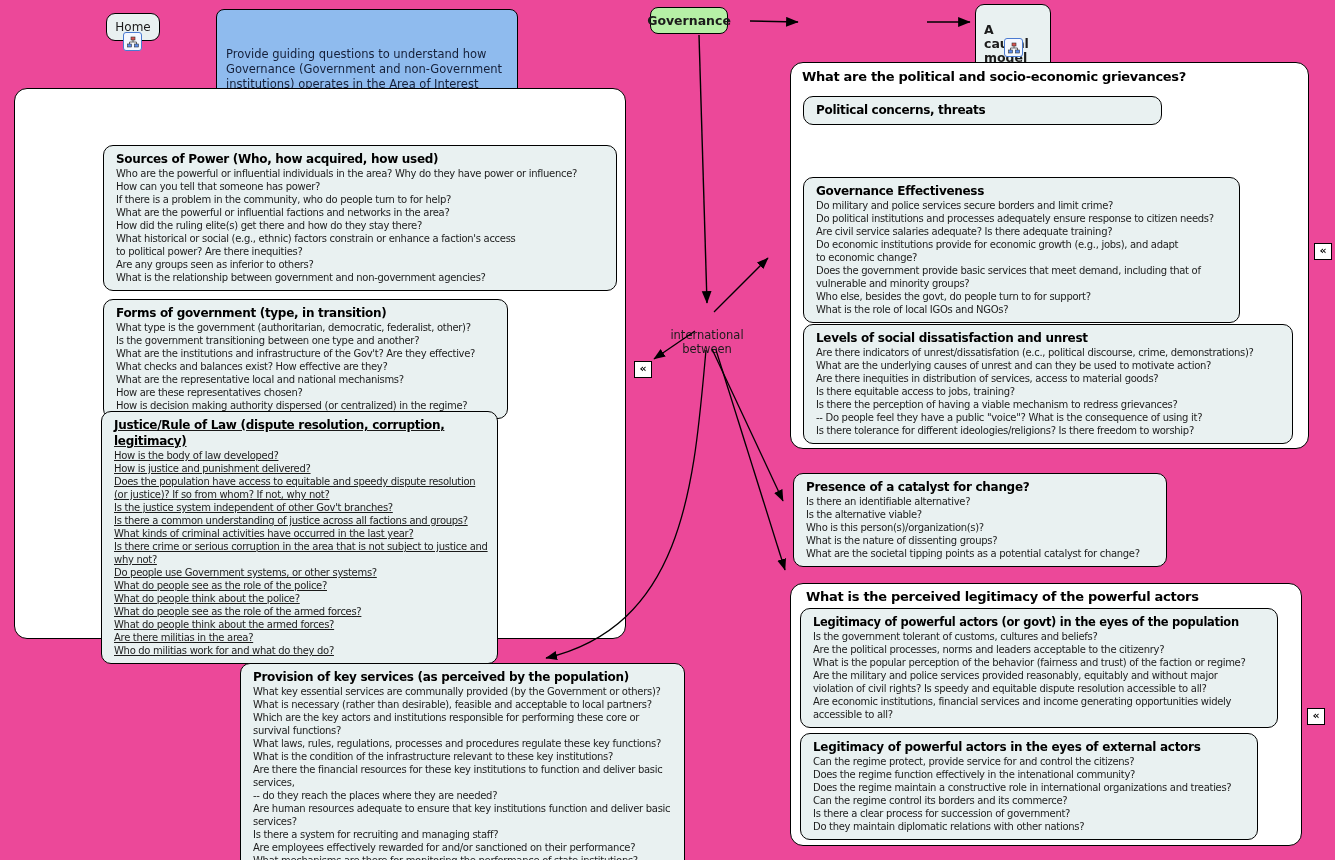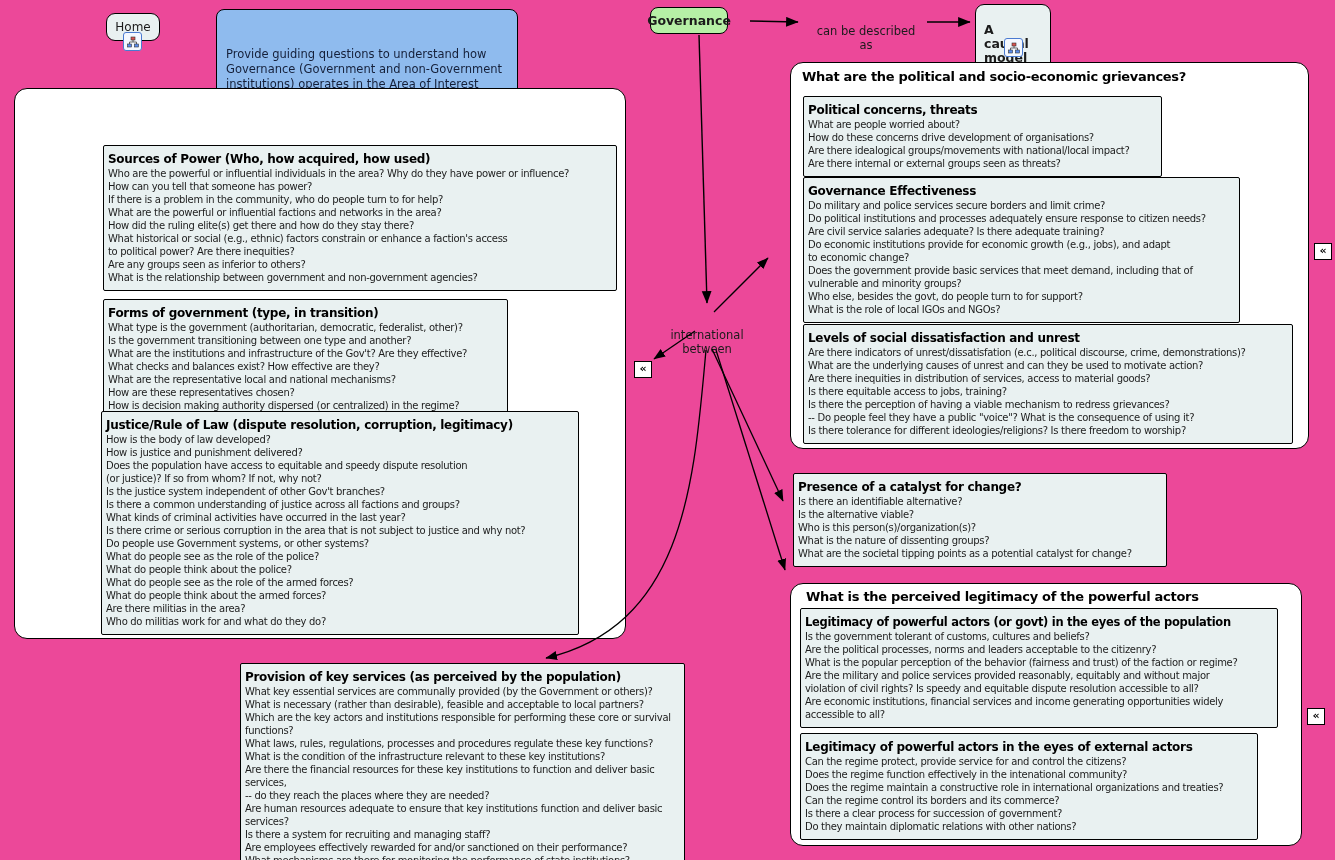--- a/index.html
+++ b/index.html
@@ -1,21 +1,21 @@
 <!DOCTYPE html>
 <html><head>
 <meta charset="utf-8">
 <style>
   html,body{margin:0;padding:0;background:#fff;}
   #canvas{
     position:relative;width:1335px;height:860px;background:#ec4899;
     font-family:"DejaVu Sans","Liberation Sans",sans-serif;color:#1b1b1b;overflow:hidden;
   }
   .container{position:absolute;background:#ffffff;border:1.5px solid #000;border-radius:13px;}
-  .qbox{position:absolute;background:#e9f1f1;border:1.5px solid #000;border-radius:2px;padding:5px 8px 6px 4px;box-sizing:border-box;}
+  .qbox{position:absolute;background:#e9f1f1;border:1.5px solid #000;border-radius:10px;padding:5px 8px 6px 12px;box-sizing:border-box;}
   .qtitle{font-weight:bold;font-size:12px;letter-spacing:-0.3px;color:#000;line-height:16px;}
   .qbody{font-size:10px;letter-spacing:-0.3px;line-height:13px;white-space:pre-line;color:#1c1c1c;}
   .section-title{position:absolute;font-weight:bold;font-size:13px;letter-spacing:-0.3px;color:#000;}
   .node{position:absolute;box-sizing:border-box;border:1.6px solid #000;}
   .node-home{left:106px;top:13px;width:54px;height:28px;background:#e9f1f1;border-radius:9px;
     font-size:12px;display:flex;align-items:center;justify-content:center;}
   .node-note{left:216px;top:9px;width:302px;background:#8fbbee;border-radius:8px;padding:22px 9px;
     font-size:11.5px;line-height:15px;white-space:pre-line;color:#15203a;}
   .node-governance{left:650px;top:7px;width:78px;height:27px;background:#b6f0a6;border-radius:8px;
     font-weight:bold;font-size:12.5px;display:flex;align-items:center;justify-content:center;}
@@ -48,24 +48,20 @@
   <div class="node node-note">
     <span>Provide guiding questions to understand how
 Governance (Government and non-Government
 institutions) operates in the Area of Interest</span>
   </div>
 
   <div class="node node-governance">
     <span>Governance</span>
   </div>
 
-  <div class="link-label" style="left:806px;top:10px;width:120px;">
-    <span>can be described
-as</span>
-  </div>
 
   <div class="node node-causal">
     <span>A causal
 model</span>
   </div>
   <div class="cmap-icon" style="left:1004px;top:38px;">
     <svg width="12" height="12" viewBox="0 0 12 12">
       <path d="M6 4 V6 M6 6 H2.5 M6 6 H9.5 M2.5 6 V8 M9.5 6 V8" stroke="#444" stroke-width="0.8" fill="none"></path>
       <rect x="4" y="1" width="4" height="3" fill="#d9534f" stroke="#333" stroke-width="0.6"></rect>
       <rect x="0.5" y="8" width="4" height="3" fill="#5b8def" stroke="#333" stroke-width="0.6"></rect>
@@ -97,21 +93,21 @@
     <div class="qtitle">Forms of government (type, in transition)</div>
     <div class="qbody">What type is the government (authoritarian, democratic, federalist, other)?
 Is the government transitioning between one type and another?
 What are the institutions and infrastructure of the Gov't? Are they effective?
 What checks and balances exist? How effective are they?
 What are the representative local and national mechanisms?
 How are these representatives chosen?
 How is decision making authority dispersed (or centralized) in the regime?</div>
   </div>
 
-  <div class="qbox" style="left:101px;top:411px;width:478px;">
+  <div class="qbox" style="left:101px;top:411px;width:397px;text-decoration:underline;">
     <div class="qtitle">Justice/Rule of Law (dispute resolution, corruption, legitimacy)</div>
     <div class="qbody">How is the body of law developed?
 How is justice and punishment delivered?
 Does the population have access to equitable and speedy dispute resolution
 (or justice)? If so from whom? If  not, why not?
 Is the justice system independent of other Gov't branches?
 Is there a common understanding of justice across all factions and groups?
 What kinds of criminal activities have occurred in the last year?
 Is there crime or serious corruption in the area that is not subject to justice and why not?
 Do people use Government systems, or other systems?
@@ -121,24 +117,20 @@
 What do people think about the armed forces?
 Are there militias in the area?
 Who do militias work for and what do they do?</div>
   </div>
 
   <div class="container" style="left:790px;top:62px;width:517px;height:385px;"></div>
   <div class="section-title" style="left:802px;top:69px;">What are the political and socio-economic grievances?</div>
 
   <div class="qbox" style="left:803px;top:96px;width:359px;">
     <div class="qtitle">Political concerns, threats</div>
-    <div class="qbody">What are people worried about?
-How do these concerns drive development of organisations?
-Are there idealogical groups/movements with national/local impact?
-Are there internal or external groups seen as threats?</div>
   </div>
 
   <div class="qbox" style="left:803px;top:177px;width:437px;">
     <div class="qtitle">Governance Effectiveness</div>
     <div class="qbody">Do military and police services secure borders and limit crime?
 Do political institutions and processes adequately ensure response to citizen needs?
 Are civil service salaries adequate?  Is there adequate training?
 Do economic institutions provide for economic growth (e.g., jobs), and adapt
 to economic change?
 Does the government provide basic services that meet demand, including that of

